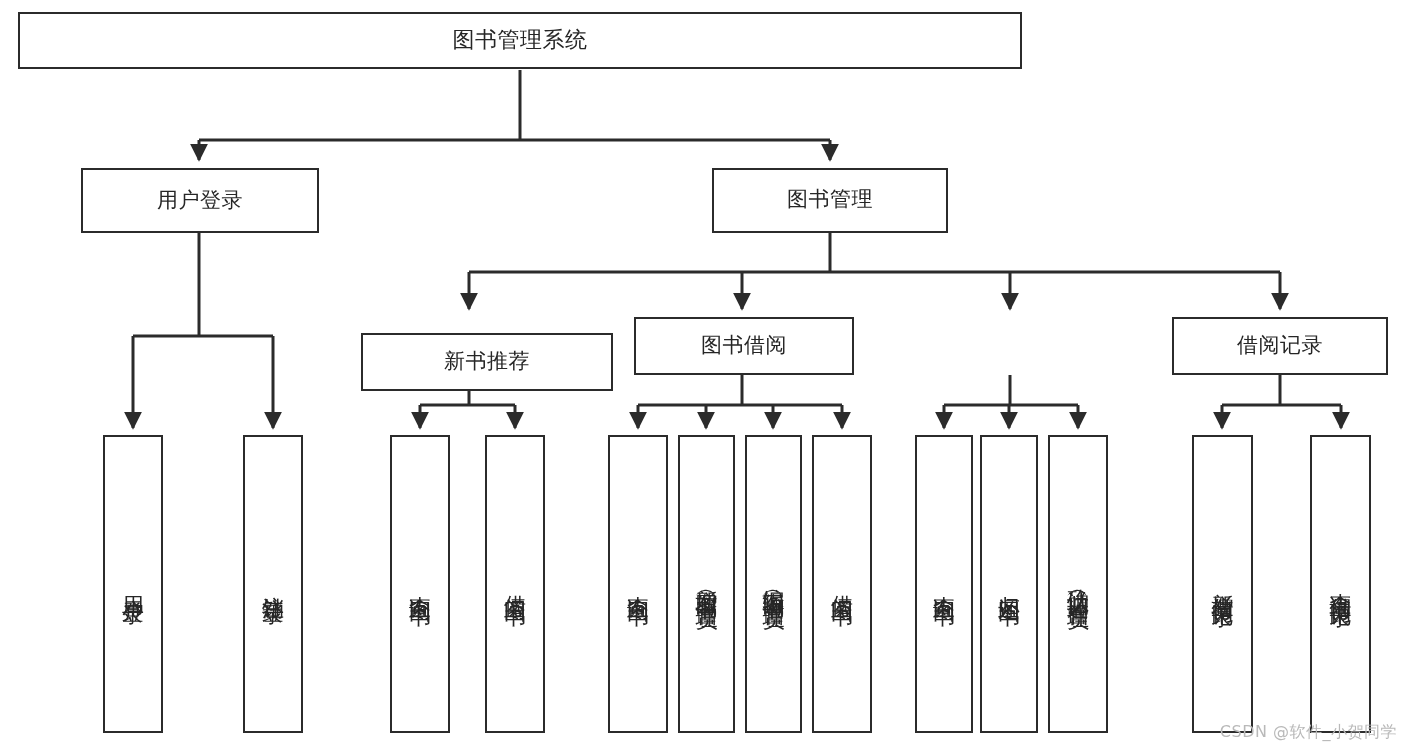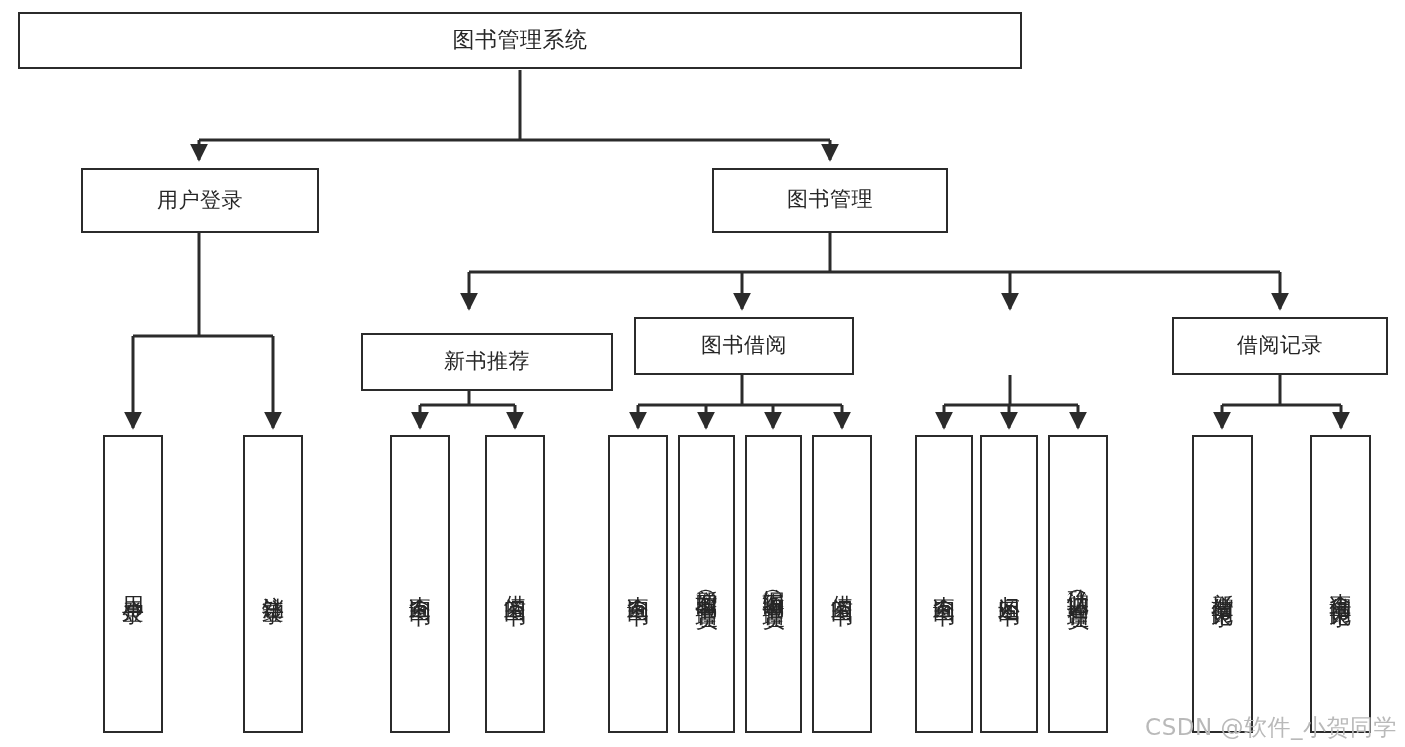--- a/index.html
+++ b/index.html
@@ -61,21 +61,21 @@
     font-size: 22px;
     line-height: 1.0;
     letter-spacing: 3px;
     white-space: nowrap;
     max-height: 272px;
   }
   .watermark {
     position: absolute;
     right: 8px;
     bottom: 4px;
-    font-size: 23px;
+    font-size: 16px;
     color: #b9b9b9;
     letter-spacing: 0.5px;
     white-space: nowrap;
     user-select: none;
   }
 </style>
 </head>
 <body>
 
 <div id="canvas">

